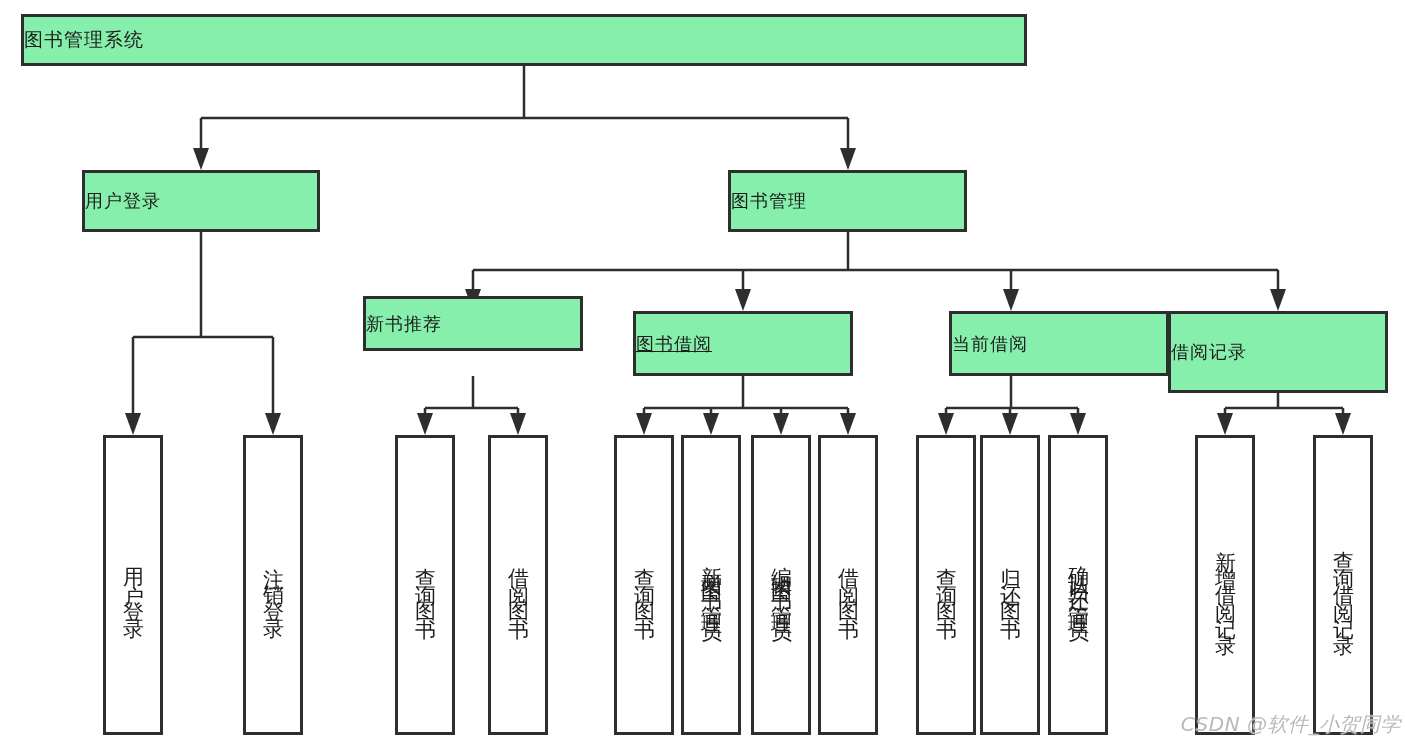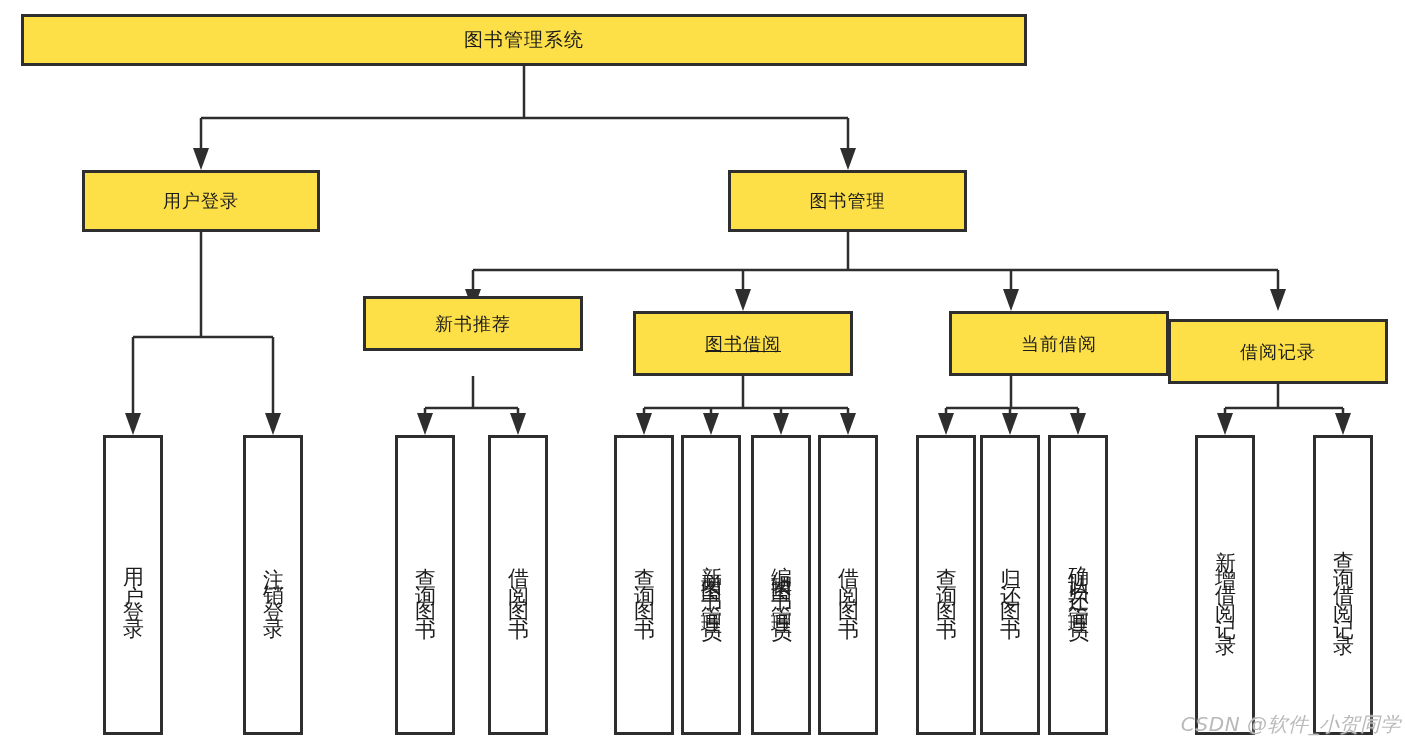--- a/index.html
+++ b/index.html
@@ -11,22 +11,22 @@
   html,body{margin:0;padding:0;}
   body{
     width:1405px;height:747px;position:relative;overflow:hidden;
     background:var(--bg);
     font-family:"DejaVu Sans","Liberation Sans",sans-serif;
   }
   #stage{position:absolute;left:0;top:0;width:1405px;height:747px;}
   svg.wires{position:absolute;left:0;top:0;z-index:1;pointer-events:none;}
   .box{
     position:absolute;box-sizing:border-box;z-index:2;
-    border:3px solid var(--line);background:#fde047;
-    display:flex;align-items:center;justify-content:center;
+    border:3px solid var(--line);background:#86efac;
+    display:flex;align-items:center;
     color:var(--text);font-size:18px;letter-spacing:1px;white-space:nowrap;
   }
   .box.root{font-size:19px;}
   .vbox{
     position:absolute;box-sizing:border-box;z-index:2;
     border:3px solid var(--line);background:#fff;
     display:flex;align-items:center;justify-content:center;
     color:var(--text);
     width:60px;top:435px;height:300px;
   }
@@ -93,21 +93,21 @@
 
   <div class="box" style="left:363px;top:296px;width:220px;height:55px;">
     <span>新书推荐</span>
   </div>
   <div class="box" style="left:633px;top:311px;width:220px;height:65px;text-decoration:underline;">
     <span>图书借阅</span>
   </div>
   <div class="box" style="left:901px;top:311px;width:220px;height:65px;margin-left:48px;">
     <span>当前借阅</span>
   </div>
-  <div class="box" style="left:1168px;top:311px;width:220px;height:65px;margin-top:8px;">
+  <div class="box" style="left:1168px;top:311px;width:220px;height:82px;">
     <span>借阅记录</span>
   </div>
 
   <div class="vbox" style="left:103px;">
     <span class="vtext">用户登录</span>
   </div>
   <div class="vbox" style="left:243px;">
     <span class="vtext">注销登录</span>
   </div>
 

